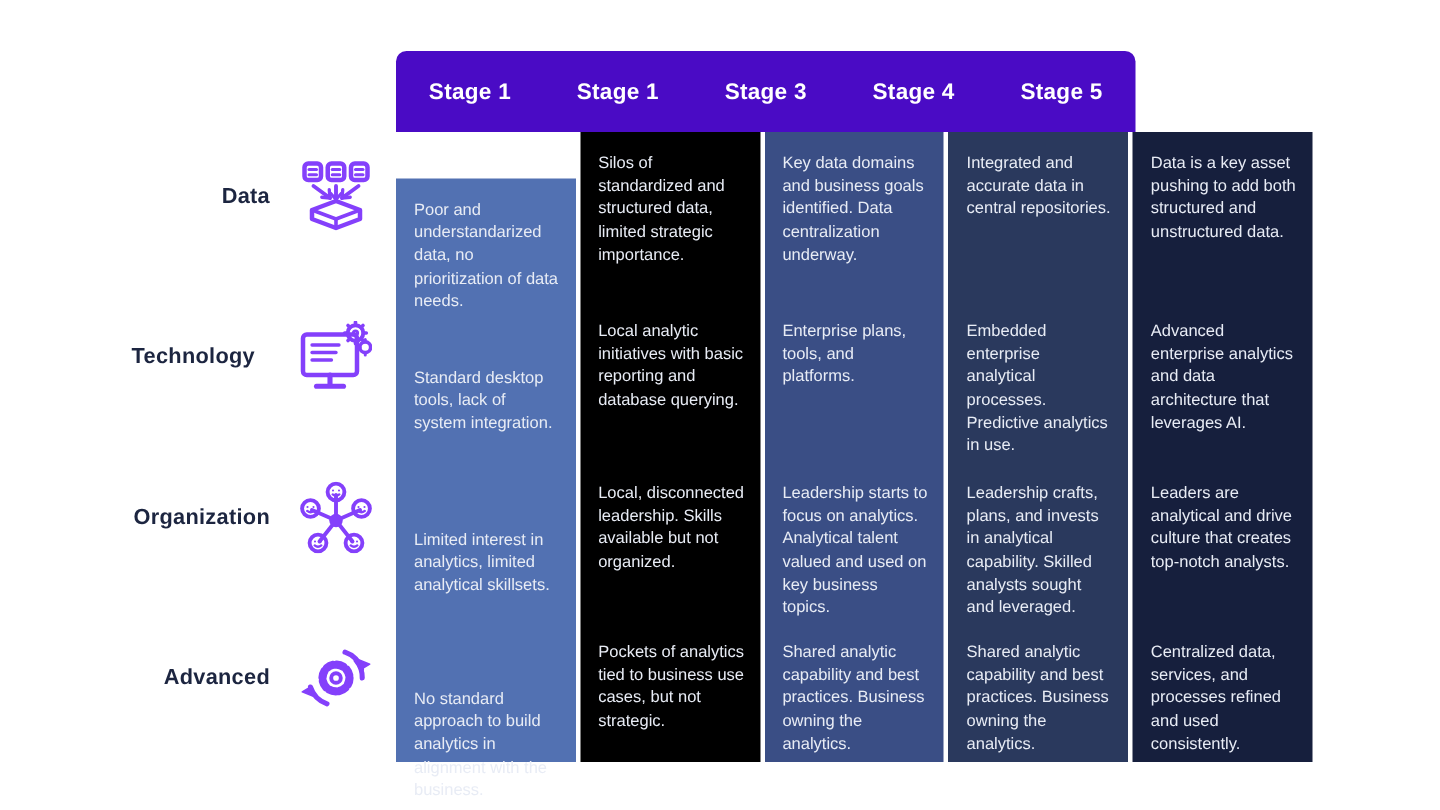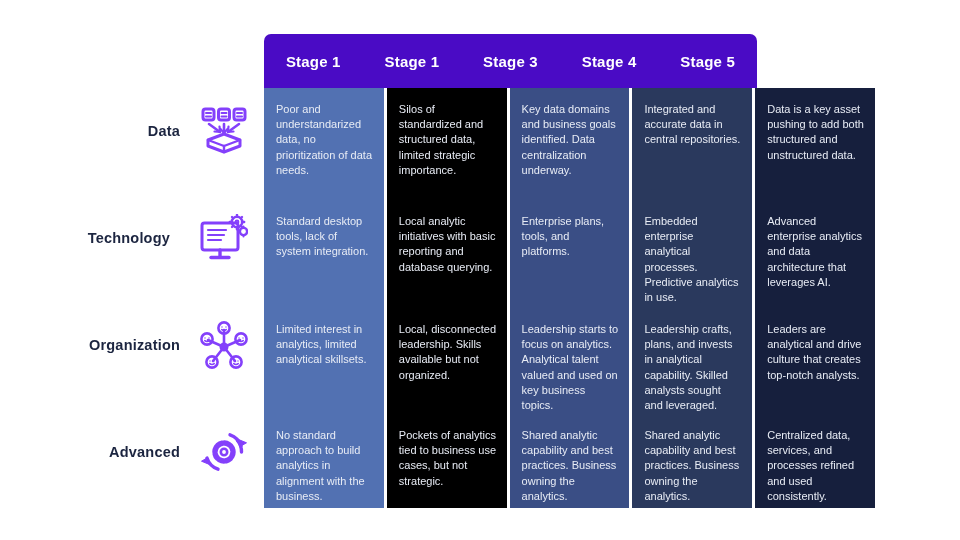--- a/index.html
+++ b/index.html
@@ -56,21 +56,21 @@
 
 <div class="stage-header" id="stageHeader">
     <div class="stage" style="color: rgb(255, 255, 255);">Stage 1</div>
     <div class="stage" style="color: rgb(255, 255, 255);">Stage 1</div>
     <div class="stage" style="color: rgb(255, 255, 255);">Stage 3</div>
     <div class="stage" style="color: rgb(255, 255, 255);">Stage 4</div>
     <div class="stage" style="color: rgb(255, 255, 255);">Stage 5</div>
   </div>
 
 <div class="grid" id="grid">
-    <div class="col" style="background: rgb(82, 113, 178);">
+    <div class="col" style="background: rgb(82, 113, 178); margin-top: 31px;">
       <div class="cell r0">Poor and understandarized data, no prioritization of data needs.</div>
       <div class="cell r1">Standard desktop tools, lack of system integration.</div>
       <div class="cell r2">Limited interest in analytics, limited analytical skillsets.</div>
       <div class="cell r3">No standard approach to build analytics in alignment with the business.</div>
     </div>
     <div class="col" style="background: #000000;">
       <div class="cell r0">Silos of standardized and structured data, limited strategic importance.</div>
       <div class="cell r1">Local analytic initiatives with basic reporting and database querying.</div>
       <div class="cell r2">Local, disconnected leadership. Skills available but not organized.</div>
       <div class="cell r3">Pockets of analytics tied to business use cases, but not strategic.</div>

